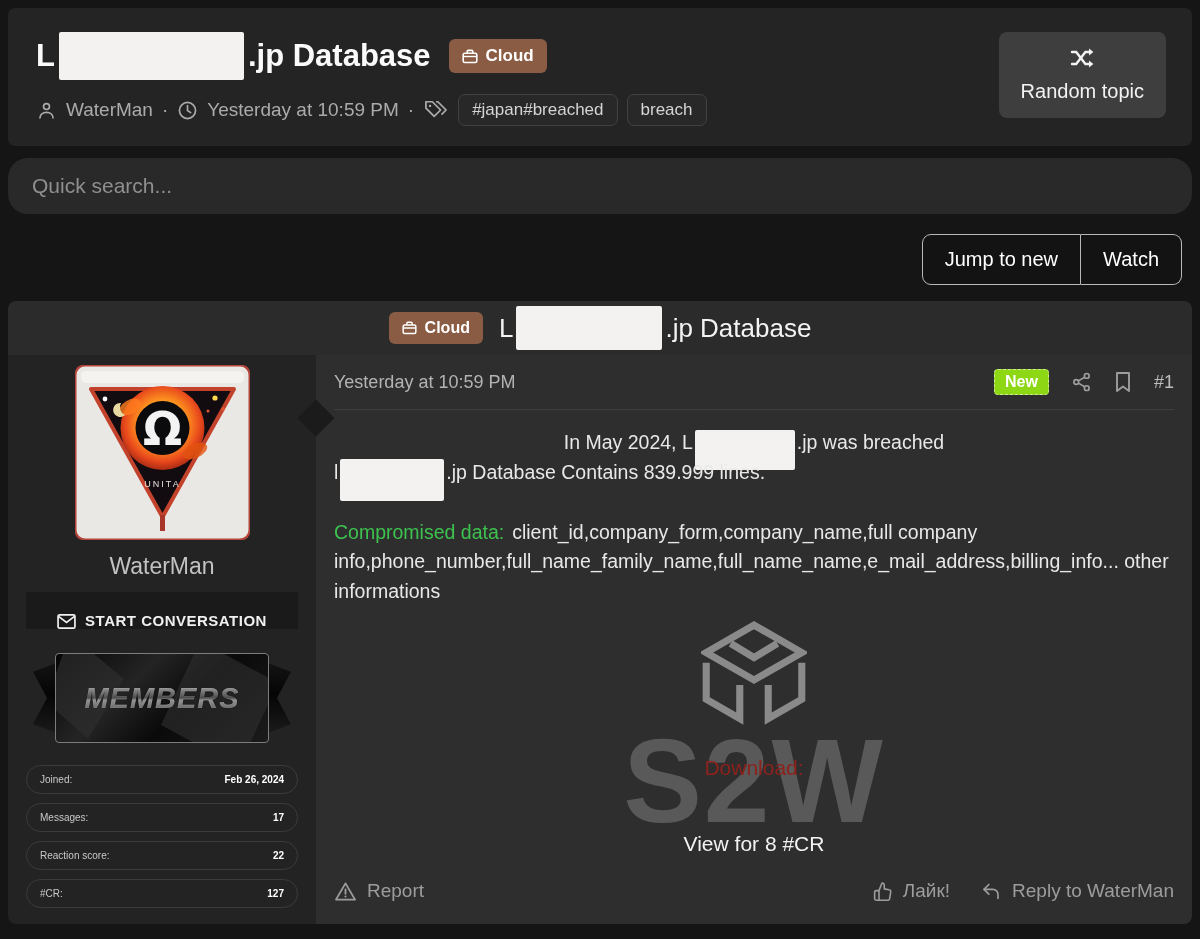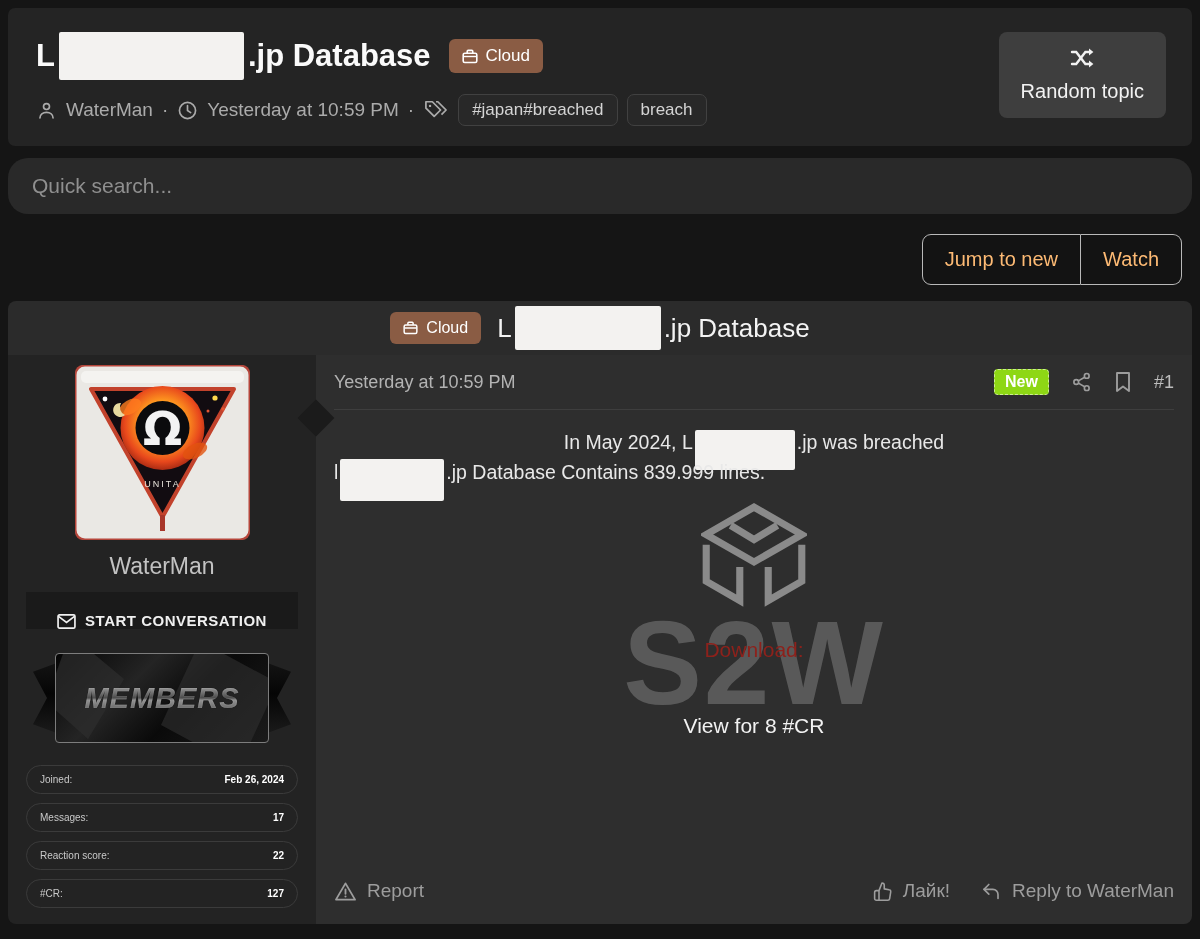--- a/index.html
+++ b/index.html
@@ -5,36 +5,36 @@
   * { margin:0; padding:0; box-sizing:border-box; }
   html,body { background:#0c0c0c; }
   body { font-family:"Liberation Sans","DejaVu Sans",sans-serif; color:#e6e6e6; }
   .page { width:1200px; height:939px; overflow:hidden; position:relative; background:#151515; padding:8px; }
 
   
   .header-panel { background:#242424; border-radius:7px; padding:24px 28px 20px; position:relative; }
   .thread-title { font-size:31px; font-weight:600; color:#fafafa; display:flex; align-items:center; gap:4px; }
   .redact { display:inline-block; background:#f3f2f0; border-radius:2px; vertical-align:middle; }
   .redact.hdr { width:185px; height:48px; }
-  .badge-cloud { display:inline-flex; align-items:center; gap:8px; background:#8a5c44; color:#fff; font-size:17px; font-weight:400; border-radius:6px; padding:7px 13px; margin-left:14px; }
+  .badge-cloud { display:inline-flex; align-items:center; gap:8px; background:#8a5c44; color:#fff; font-size:17px; font-weight:700; border-radius:6px; padding:7px 13px; margin-left:14px; }
   .badge-cloud svg { display:block; }
   .meta-row { display:flex; align-items:center; gap:9px; margin-top:14px; color:#ababab; font-size:19px; }
   .meta-row svg { display:block; }
   .pill { border:1px solid #414141; background:rgba(255,255,255,.02); color:#d4d4d4; border-radius:7px; padding:5px 13px; font-size:17px; }
   .btn-random { position:absolute; top:24px; right:26px; background:#3e3e3e; color:#f2f2f2; border:none; border-radius:8px; font-size:20px; padding:15px 22px; display:flex; align-items:center; gap:11px; cursor:pointer; font-family:inherit;flex-direction:column; }
 
   
   .search-panel { margin-top:12px; background:#292929; border-radius:20px; height:56px; display:flex; align-items:center; padding:0 24px; }
   .search-panel input { background:transparent; border:none; outline:none; width:100%; font-size:21px; color:#dcdcdc; font-family:inherit; }
   .search-panel input::placeholder { color:#8f8f8f; }
 
   
   .jump-row { display:flex; justify-content:flex-end; padding:20px 10px 16px; }
   .btn-group { display:flex; }
-  .btn-dark { background:#131313; color:#fdba74; border:1px solid #b9b9b9; font-size:20px; padding:13px 22px; cursor:pointer; font-family:inherit; }
+  .btn-dark { background:#131313; color:#ffffff; border:1px solid #b9b9b9; font-size:20px; padding:13px 22px; cursor:pointer; font-family:inherit; }
   .btn-dark.first { border-radius:9px 0 0 9px; }
   .btn-dark.last { border-radius:0 9px 9px 0; border-left:none; }
 
   
   .thread-panel { border-radius:8px; overflow:hidden; }
   .thread-title-strip { height:54px; background:#2b2b2b; display:flex; align-items:center; justify-content:center; gap:16px; }
   .thread-title-strip .badge-cloud { margin-left:0; font-size:16px; }
   .strip-title { font-size:26px; font-weight:500; color:#f3f3f3; display:flex; align-items:center; gap:3px; }
   .redact.strip { width:146px; height:44px; }
   .thread-body { display:flex; min-height:564px; }
@@ -252,20 +252,23 @@
         </div>
         <div class="post-divider"></div>
 
         <div class="post-body">
           <div class="line-centered">
             <span>In May 2024, L</span><span class="redact b1"></span><span>.jp was breached</span>
           </div>
           <div>
             <span>l</span><span class="redact b2"></span><span>.jp Database Contains 839.999 lines.</span>
           </div>
+          <div class="comp">
+            <span class="comp-label">Compromised data:</span><span>client_id,company_form,company_name,full company info,phone_number,full_name_family_name,full_name_name,e_mail_address,billing_info... other informations</span>
+          </div>
 
           <div class="download-block">
             <div class="watermark">S2W</div>
             <svg class="cube-icon" width="106" height="122" viewBox="0 0 104 120">
               <g fill="none" stroke="#8a8a8a" stroke-width="7" stroke-linejoin="miter">
                 <path d="M52 5 99 32 52 59 5 32 Z"></path>
                 <path d="M29 23 52 37 75 23"></path>
                 <path d="M5 42 V78 L38 97 V64"></path>
                 <path d="M99 42 V78 L66 97 V64"></path>
               </g>

